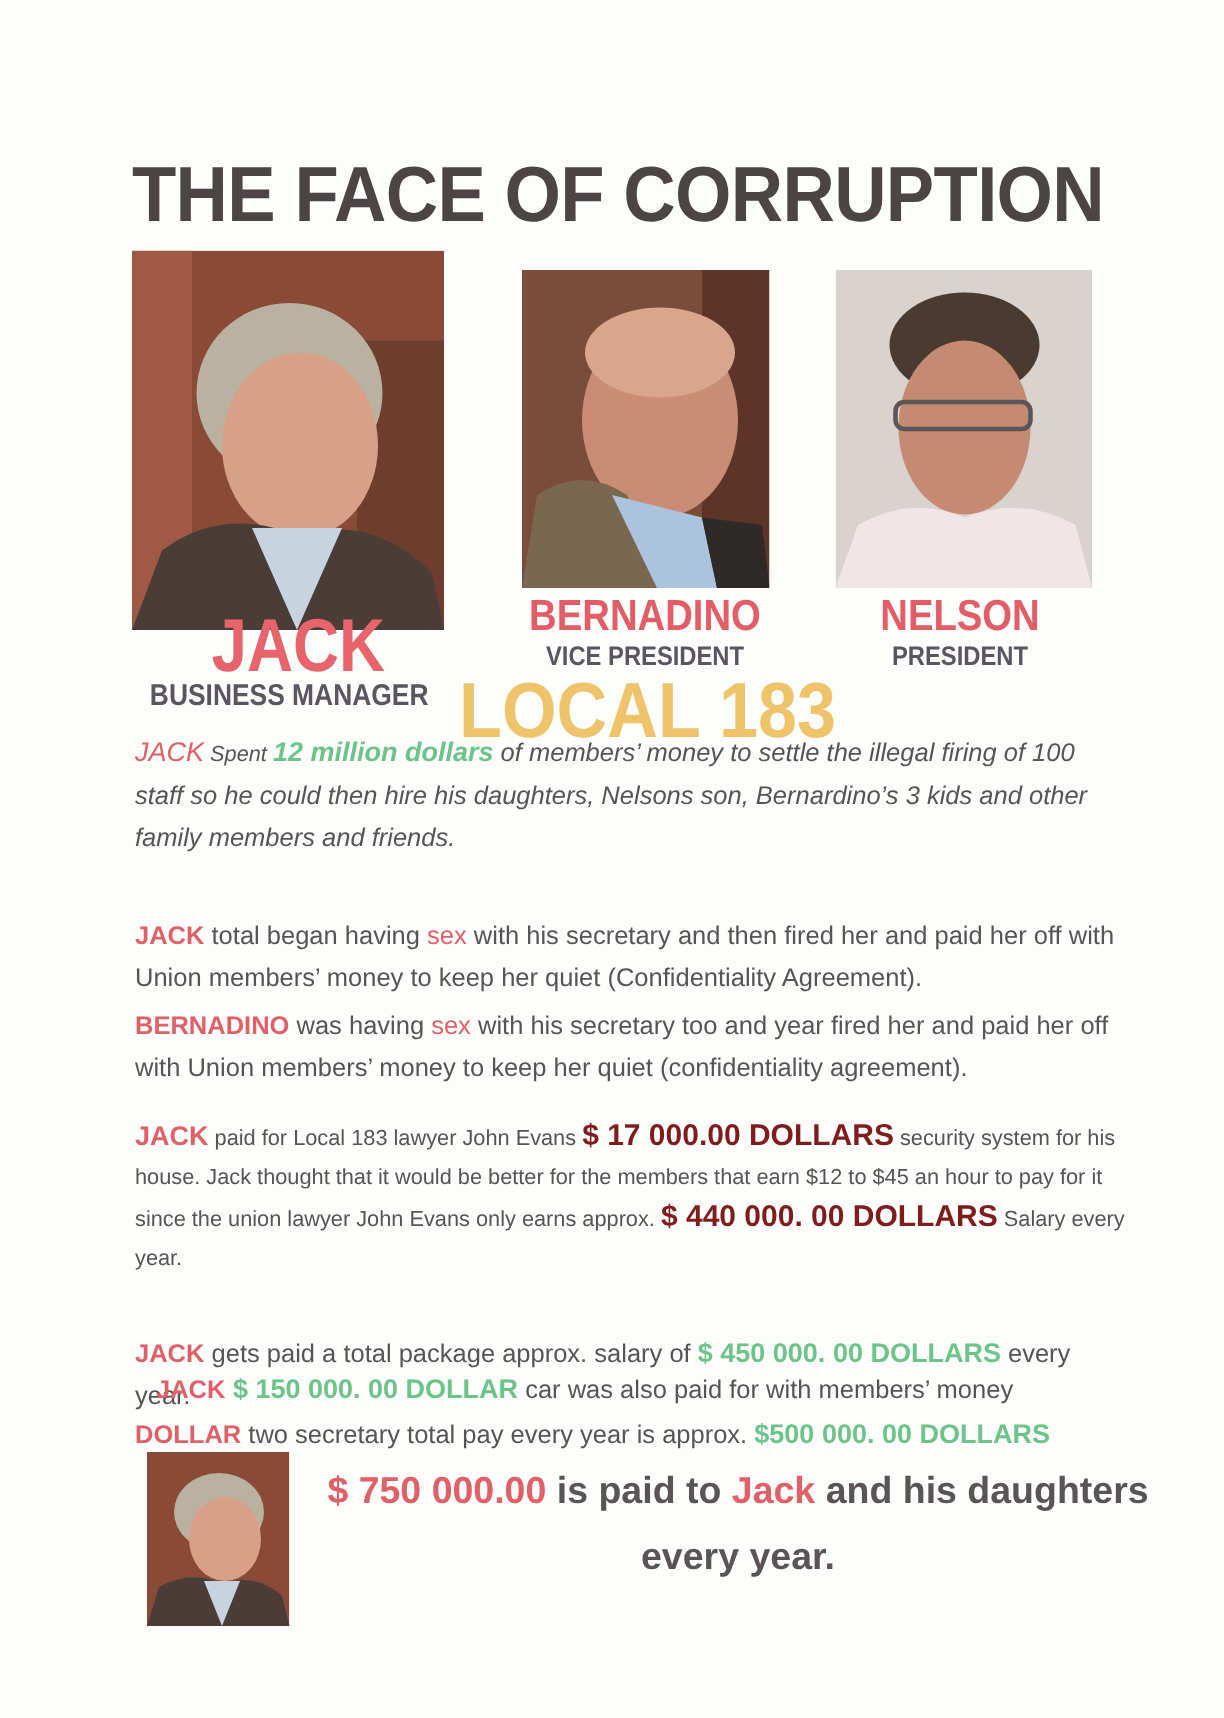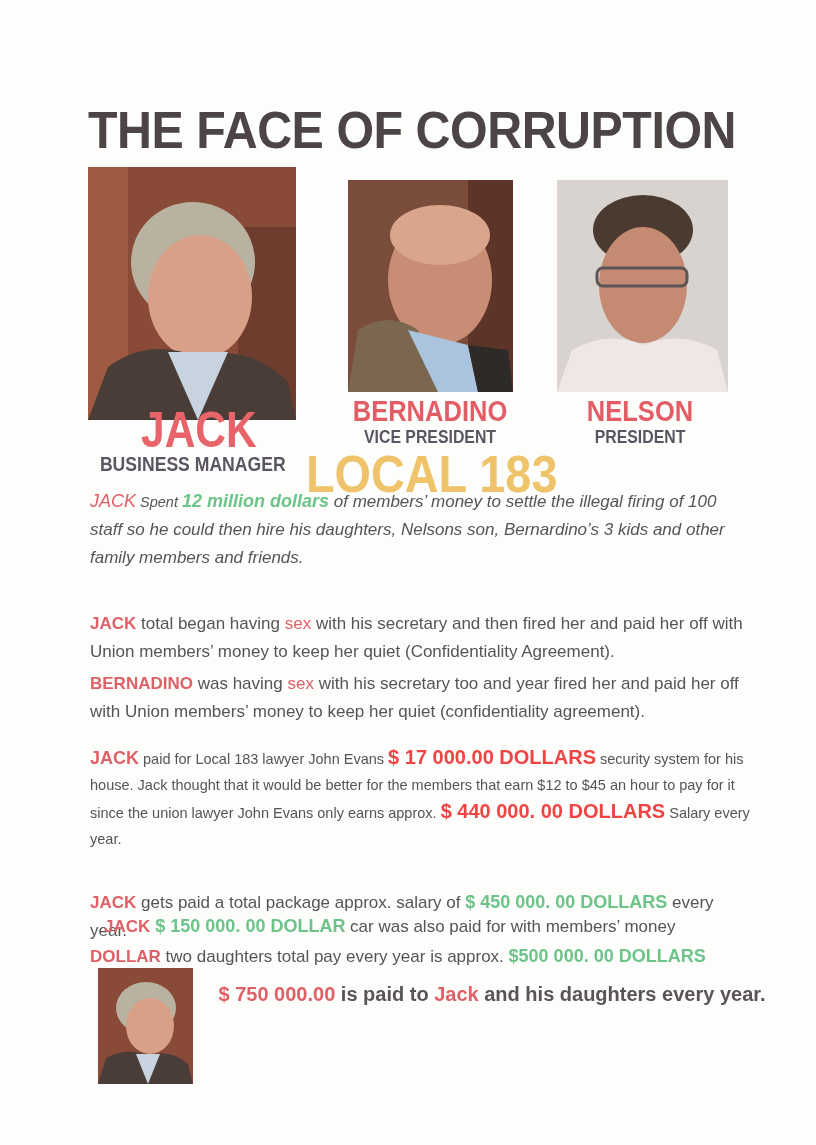--- a/index.html
+++ b/index.html
@@ -19,23 +19,23 @@
   .name-big { font-size: 50px; font-weight: bold; color: #e8646b; line-height: 1; transform: scaleX(0.85); transform-origin: left top; white-space: nowrap; }
   .name-med { font-size: 29px; font-weight: bold; color: #e35d66; line-height: 1; transform: scaleX(0.88); transform-origin: center top; white-space: nowrap; text-align: center; }
   .role { font-size: 18px; font-weight: bold; color: #5b5562; white-space: nowrap; transform: scaleX(0.88); transform-origin: center top; text-align: center; }
   .local {
     left: 306px; top: 448px; font-size: 52px; font-weight: bold; color: #eec36a;
     transform: scaleX(0.9); transform-origin: left top; white-space: nowrap; line-height: 1;
   }
   .para { left: 90px; width: 660px; font-size: 17px; line-height: 28px; color: #555; }
   .para.small { font-size: 14.5px; line-height: 26px; }
   .b { font-weight: bold; }
-  .big-green { font-size: 20px; font-weight: bold; color: #ef4444; }
+  .big-green { font-size: 20px; font-weight: bold; color: #7f1d1d; }
   .big-green-s { font-size: 18px; font-weight: bold; color: #6cc489; }
-  .final { left: 212px; top: 972px; width: 560px; font-size: 20px; font-weight: bold; color: #5a5458; text-align: center; line-height: 44px; }
+  .final { left: 212px; top: 972px; width: 560px; font-size: 25px; font-weight: bold; color: #5a5458; text-align: center; line-height: 44px; }
 </style>
 </head>
 <body>
 
 <div class="abs title">THE FACE OF CORRUPTION</div>
 
 <div class="abs photo" style="left:88px;top:167px;width:208px;height:253px;">
   <svg viewBox="0 0 208 253">
     <rect width="208" height="253" fill="#8a4a38"></rect>
     <rect x="0" y="0" width="40" height="253" fill="#a05a44"></rect>
@@ -98,21 +98,21 @@
 
 <div class="abs para" style="top:852px;margin-top:36px;">
   <span class="red b">JACK</span><span> gets paid a total package approx. salary of </span><span class="big-green-s">$ 450 000. 00 DOLLARS</span><span> every year.</span>
 </div>
 
 <div class="abs para" style="top:912px;margin-left:14px;">
   <span class="red b">JACK</span><span class="big-green-s"> $ 150 000. 00 DOLLAR</span><span> car was also paid for with members’ money</span>
 </div>
 
 <div class="abs para" style="top:942px;">
-  <span class="red b">DOLLAR</span><span> two daughters total pay every year is approx. </span><span class="big-green-s">$500 000. 00 DOLLARS</span>
+  <span class="red b">DOLLAR</span><span> two secretary total pay every year is approx. </span><span class="big-green-s">$500 000. 00 DOLLARS</span>
 </div>
 
 <div class="abs photo" style="left:98px;top:968px;width:95px;height:116px;">
   <svg viewBox="0 0 95 116">
     <rect width="95" height="116" fill="#8a4a38"></rect>
     <ellipse cx="48" cy="40" rx="30" ry="26" fill="#b9b2a0"></ellipse>
     <ellipse cx="52" cy="58" rx="24" ry="28" fill="#d9a088"></ellipse>
     <path d="M0 116 L8 90 Q30 78 50 88 Q72 80 90 96 L95 116 Z" fill="#4a3d38"></path>
     <path d="M38 86 L50 116 L62 86 Z" fill="#c7d3df"></path>
   </svg>

